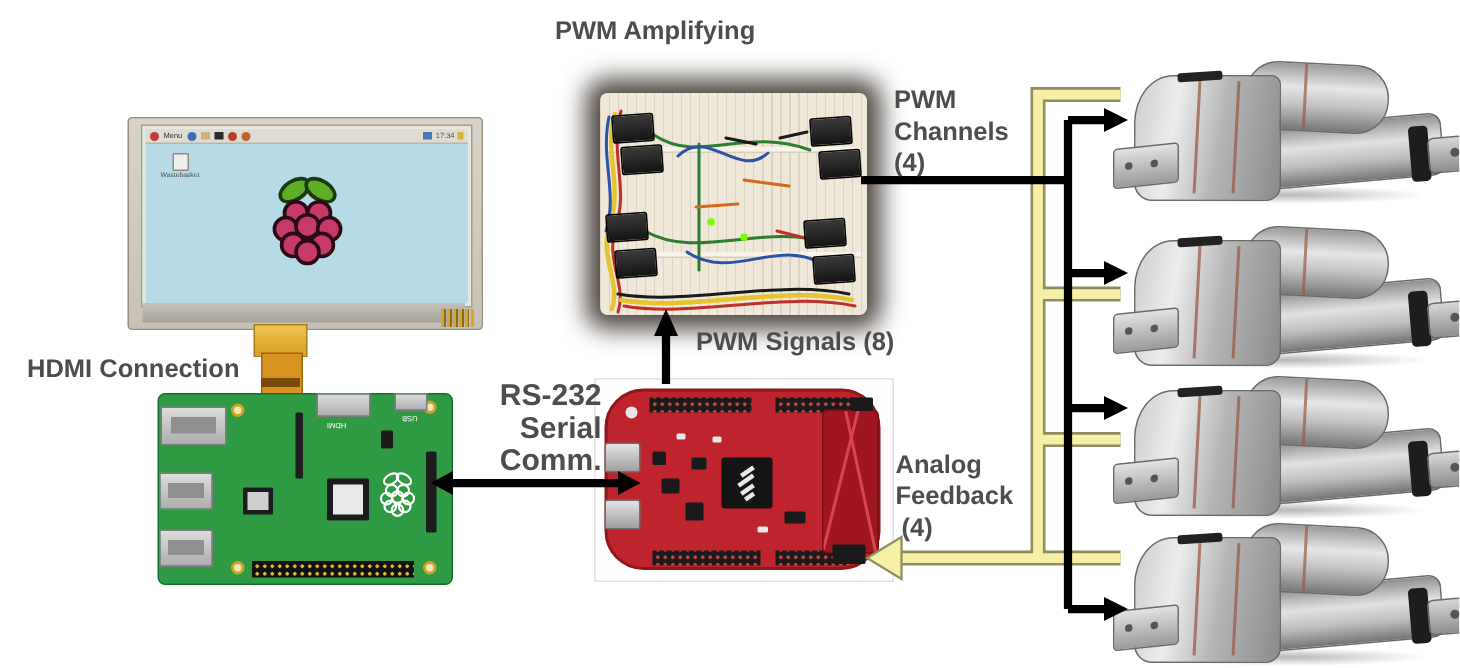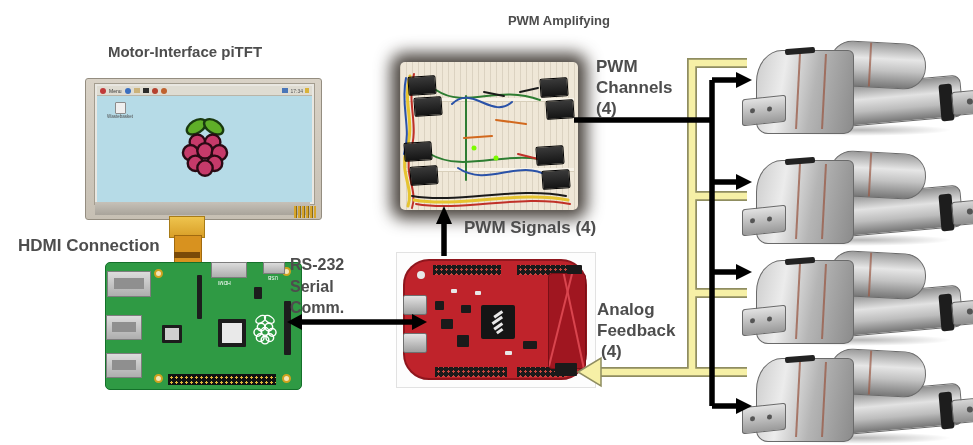--- a/index.html
+++ b/index.html
@@ -362,46 +362,43 @@
       <polygon points="736,72 736,88 752,80"></polygon>
       <polygon points="736,174 736,190 752,182"></polygon>
       <polygon points="736,264 736,280 752,272"></polygon>
       <polygon points="736,398 736,414 752,406"></polygon>
       <polygon points="436,224 452,224 444,206"></polygon>
       <polygon points="302,314 302,330 287,322"></polygon>
       <polygon points="412,314 412,330 427,322"></polygon>
     </g>
   </svg>
 
-  <div class="lbl" style="left:65px;top:43px;width:240px;text-align:center;font-size:15px">
-    <span>Motor-Interface piTFT</span>
-  </div>
-
-  <div class="lbl" style="left:370px;top:11px;width:240px;text-align:right;font-size:13px;line-height:20px">
+
+  <div class="lbl" style="left:370px;top:11px;width:240px;text-align:left;font-size:17px;line-height:20px">
     <span class="ln">PWM Amplifying</span>
   </div>
 
   <div class="lbl" style="left:596px;top:56px;font-size:17px;line-height:21px">
     <span class="ln">PWM</span>
     <span class="ln">Channels</span>
     <span class="ln">(4)</span>
   </div>
 
   <div class="lbl" style="left:18px;top:236px;font-size:17px">
     <span>HDMI Connection</span>
   </div>
 
-  <div class="lbl" style="left:290px;top:254px;width:96px;text-align:left;font-size:16px;line-height:21.5px">
+  <div class="lbl" style="left:305px;top:254px;width:96px;text-align:right;font-size:20px;line-height:21.5px">
     <span class="ln">RS-232</span>
     <span class="ln">Serial</span>
     <span class="ln">Comm.</span>
   </div>
 
   <div class="lbl" style="left:464px;top:218px;font-size:17px">
-    <span>PWM Signals (4)</span>
+    <span>PWM Signals (8)</span>
   </div>
 
   <div class="lbl" style="left:597px;top:299px;font-size:17px;line-height:21px">
     <span class="ln">Analog</span>
     <span class="ln">Feedback</span>
     <span class="ln" style="padding-left:4px">(4)</span>
   </div>
 
 
 

